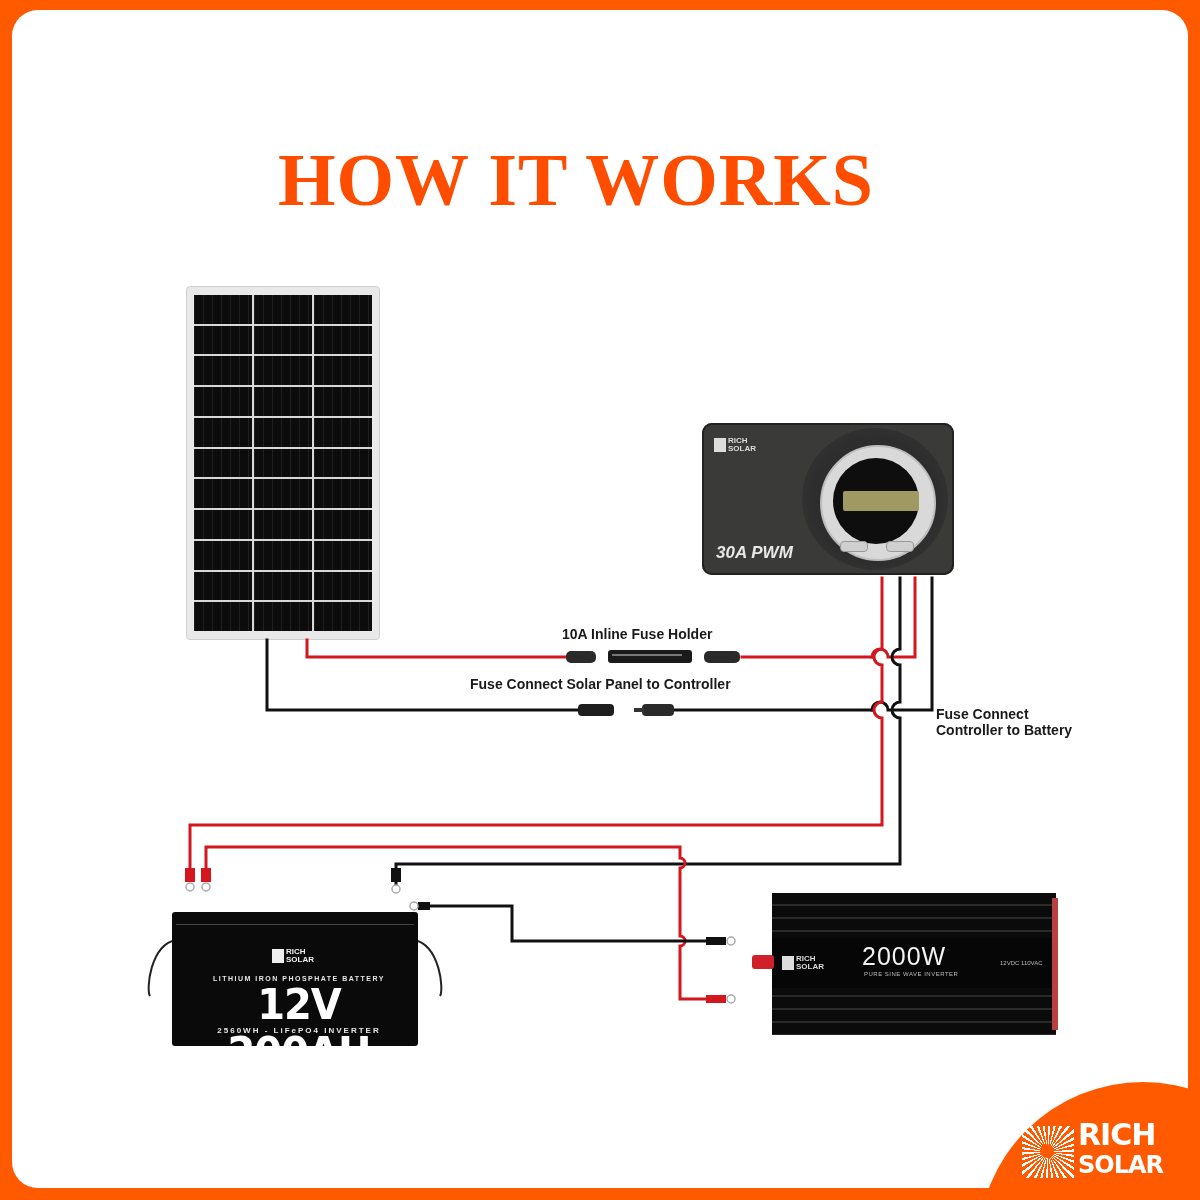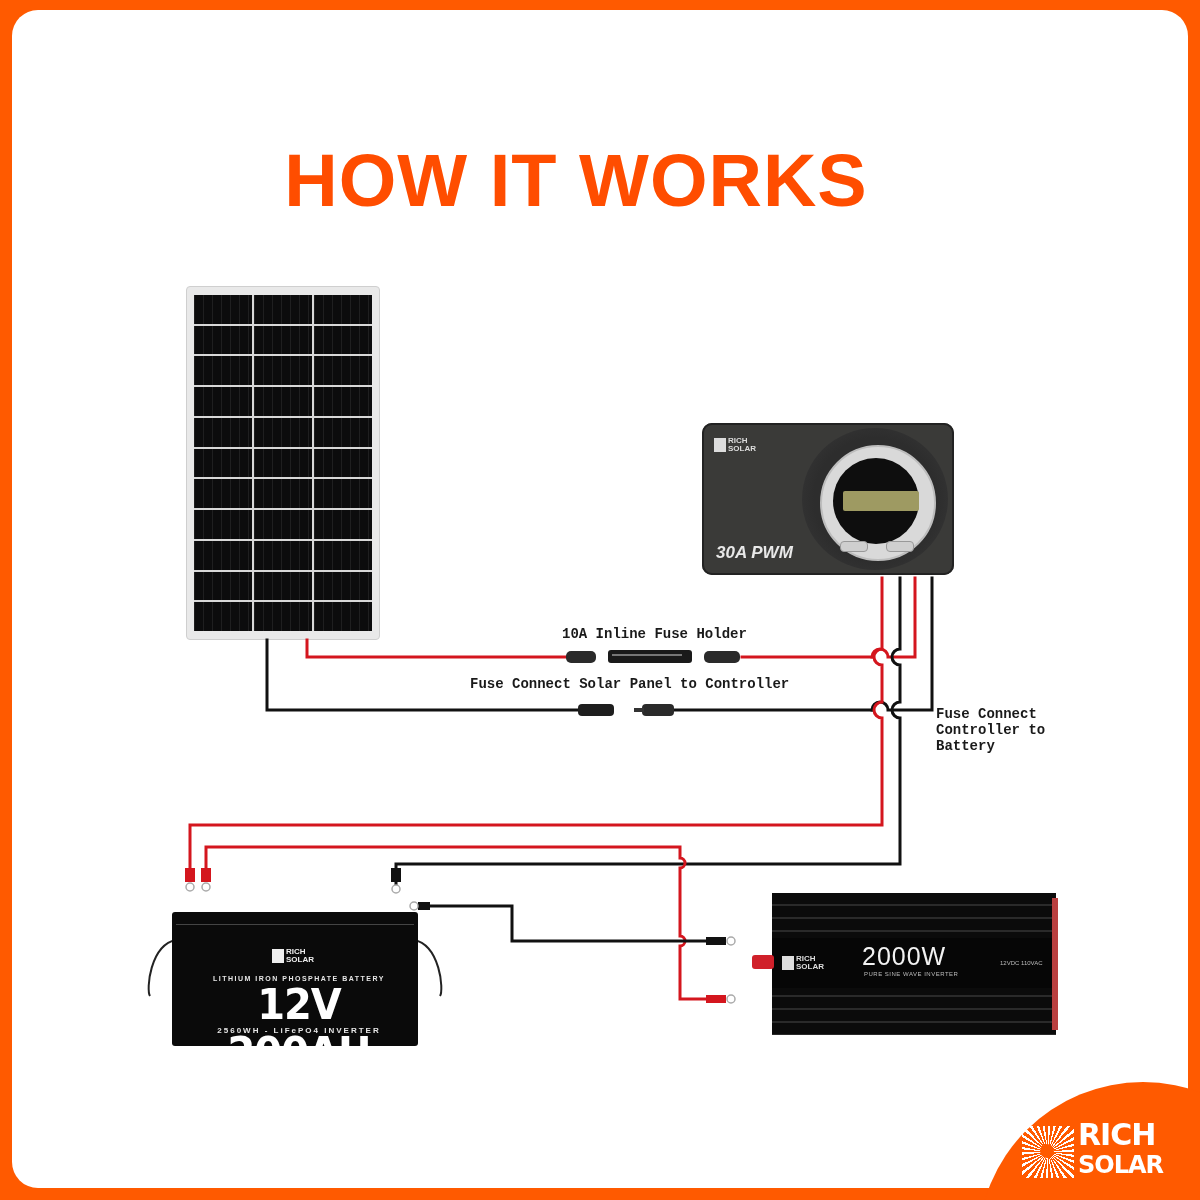--- a/index.html
+++ b/index.html
@@ -1,20 +1,20 @@
 <!DOCTYPE html>
 <html><head>
 <meta charset="utf-8">
 <style>
   html, body { margin:0; padding:0; }
   body { width:1200px; height:1200px; background:#ff5a00; position:relative; overflow:hidden; font-family:"Liberation Sans", sans-serif; }
   .card { position:absolute; left:12px; top:10px; width:1176px; height:1178px; background:#ffffff; border-radius:26px; overflow:hidden; }
-  .title { position:absolute; left:0; top:138px; width:1152px; text-align:center; font-family:Liberation Sans, sans-serif; font-weight:bold; font-size:74px; letter-spacing:1px; color:#ff4d00; }
+  .title { position:absolute; left:0; top:138px; width:1152px; text-align:center; font-family:Liberation Serif, serif; font-weight:bold; font-size:74px; letter-spacing:1px; color:#ff4d00; }
   svg.wires { position:absolute; left:0; top:0; }
-  .lbl { position:absolute; font-family:Liberation Mono, monospace; font-weight:bold; color:#1a1a1a; white-space:nowrap; }
+  .lbl { position:absolute; font-family:Liberation Sans, sans-serif; font-weight:bold; color:#1a1a1a; white-space:nowrap; }
   .lbl-fuse { left:562px; top:626px; font-size:14px; }
   .lbl-panel { left:470px; top:676px; font-size:14px; }
   .lbl-batt { left:936px; top:706px; font-size:14px; line-height:16px; white-space:normal; width:140px; }
 
   
   .panel { position:absolute; left:186px; top:286px; width:192px; height:352px; background:#e9e9e9; border:1px solid #cfcfcf; border-radius:4px; }
   .panel-grid { position:absolute; left:7px; top:8px; width:178px; height:336px; display:grid; grid-template-columns:repeat(3,1fr); grid-template-rows:repeat(11,1fr); gap:2px; background:#d8d8d8; }
   .cell { background:#0c0c0d; background-image:repeating-linear-gradient(90deg, rgba(255,255,255,0.08) 0 1px, transparent 1px 9px); }
 
   

